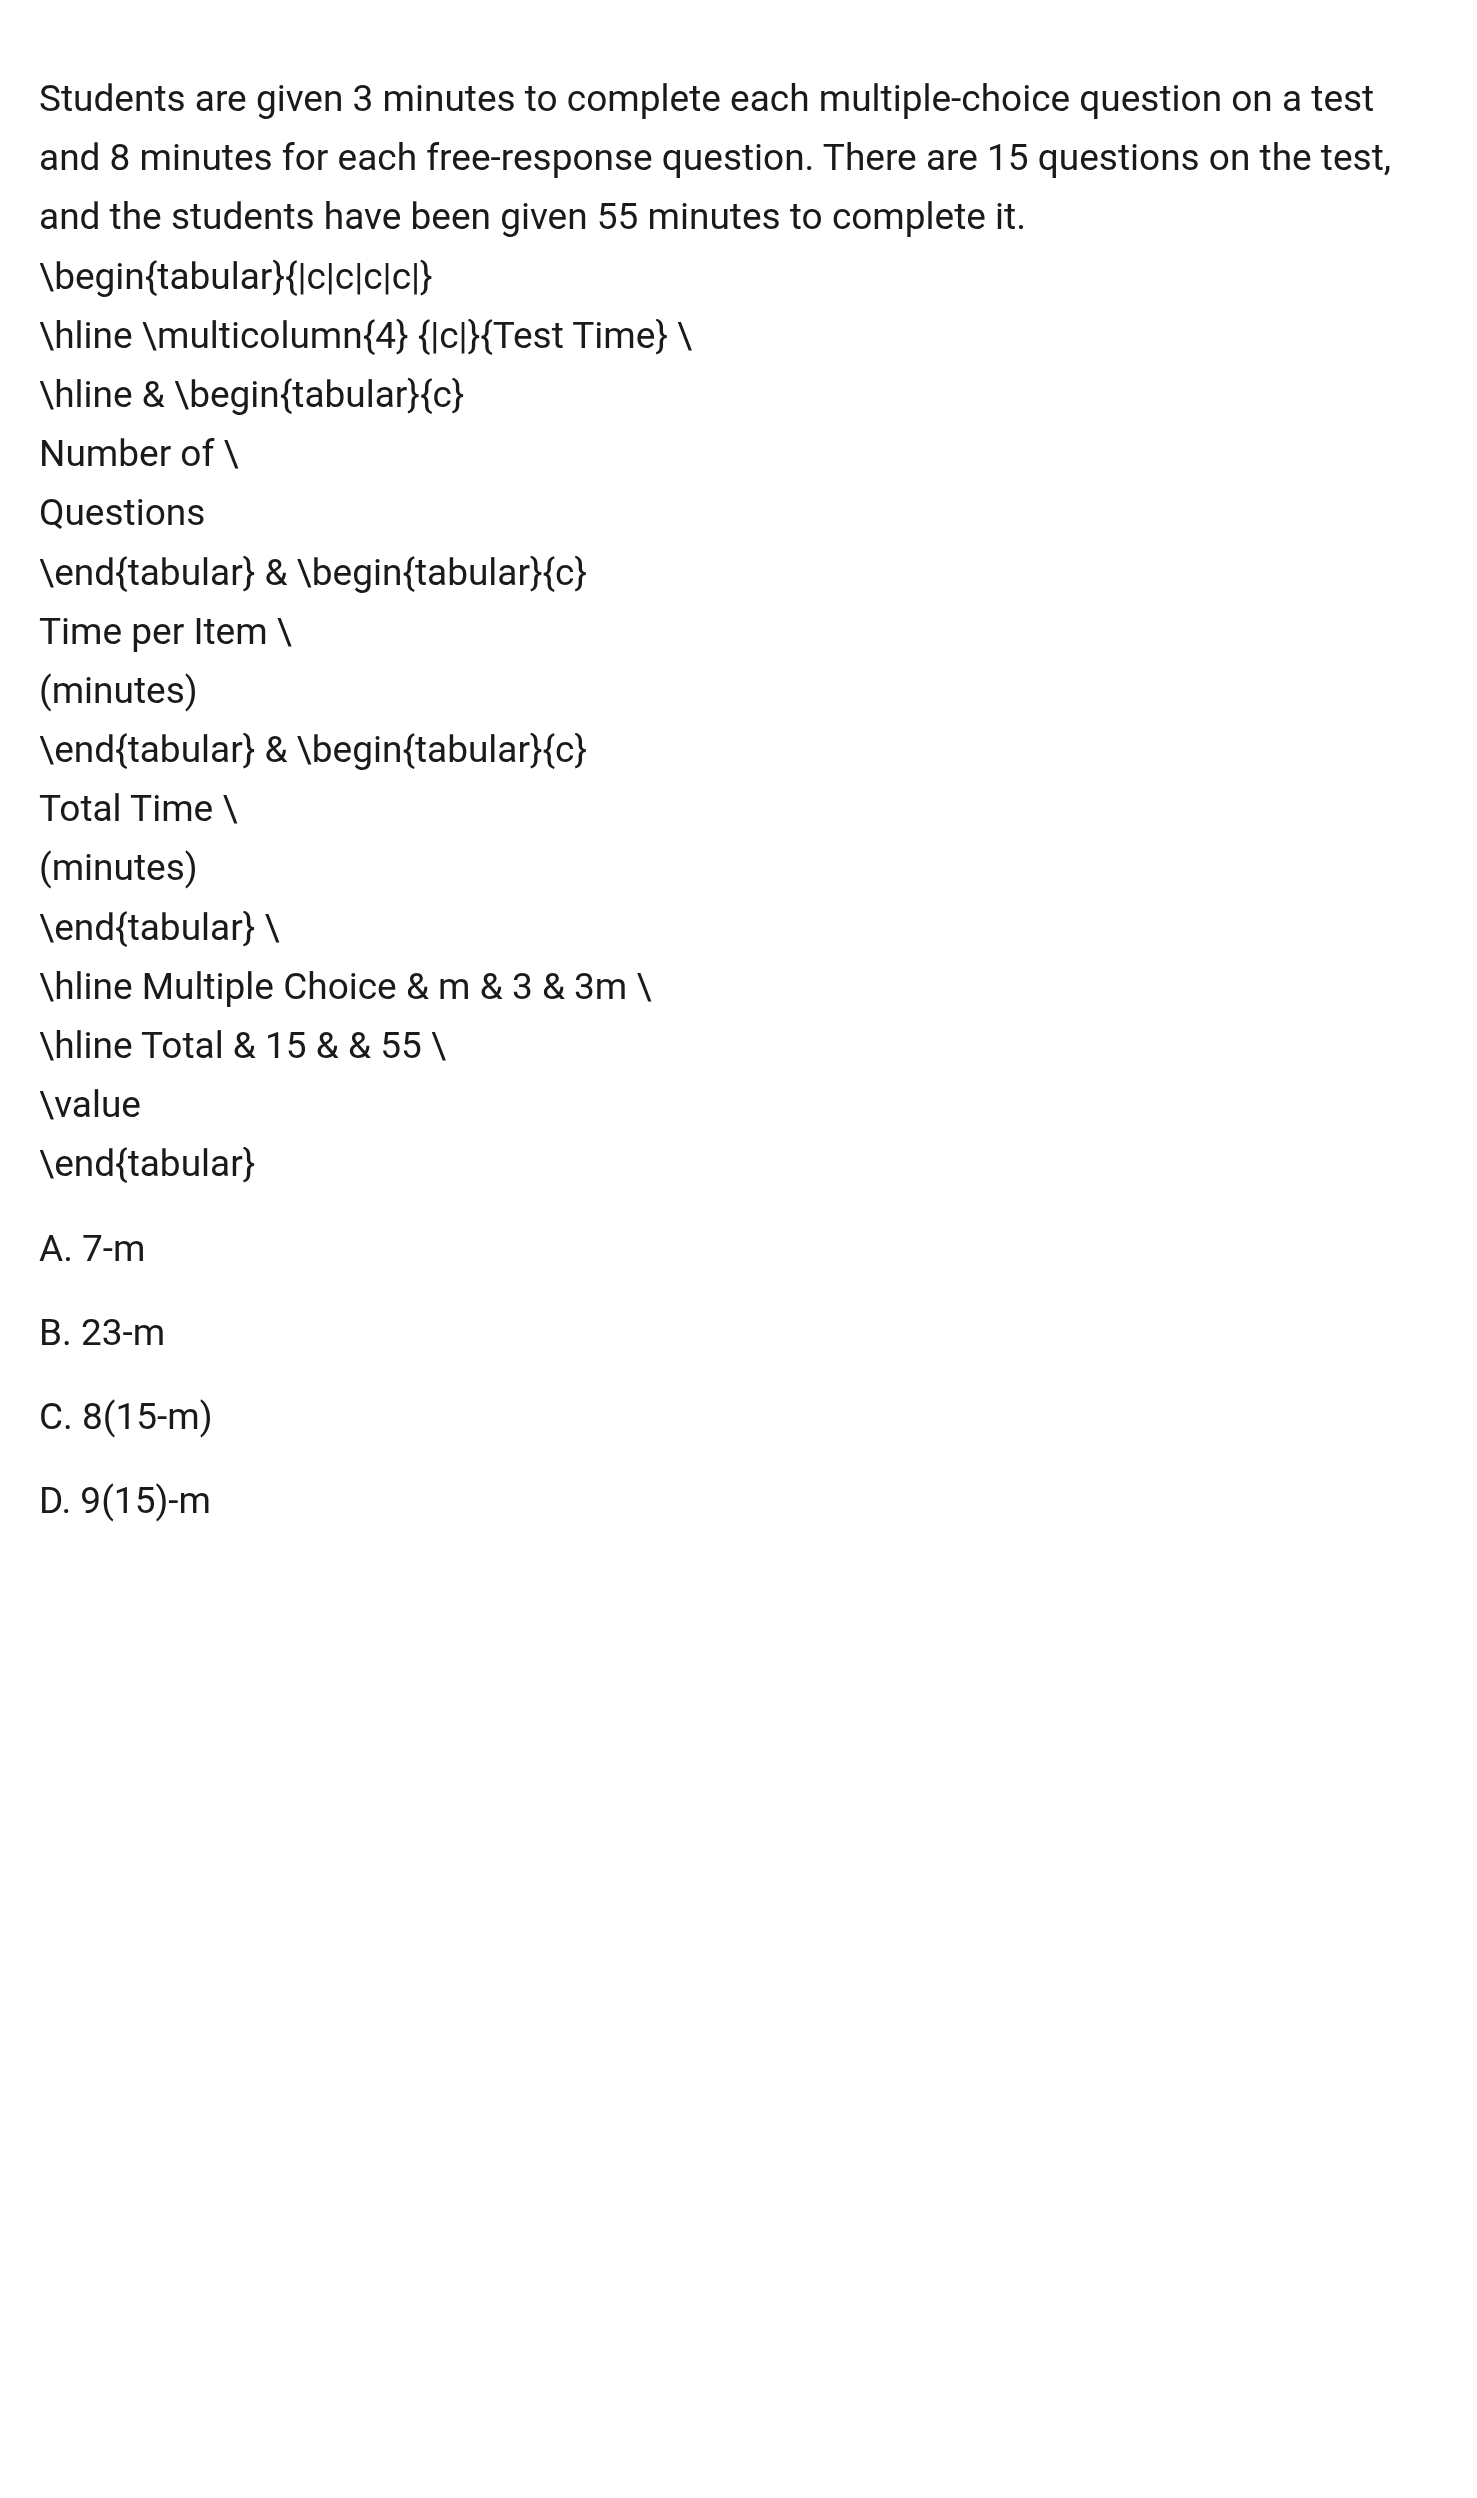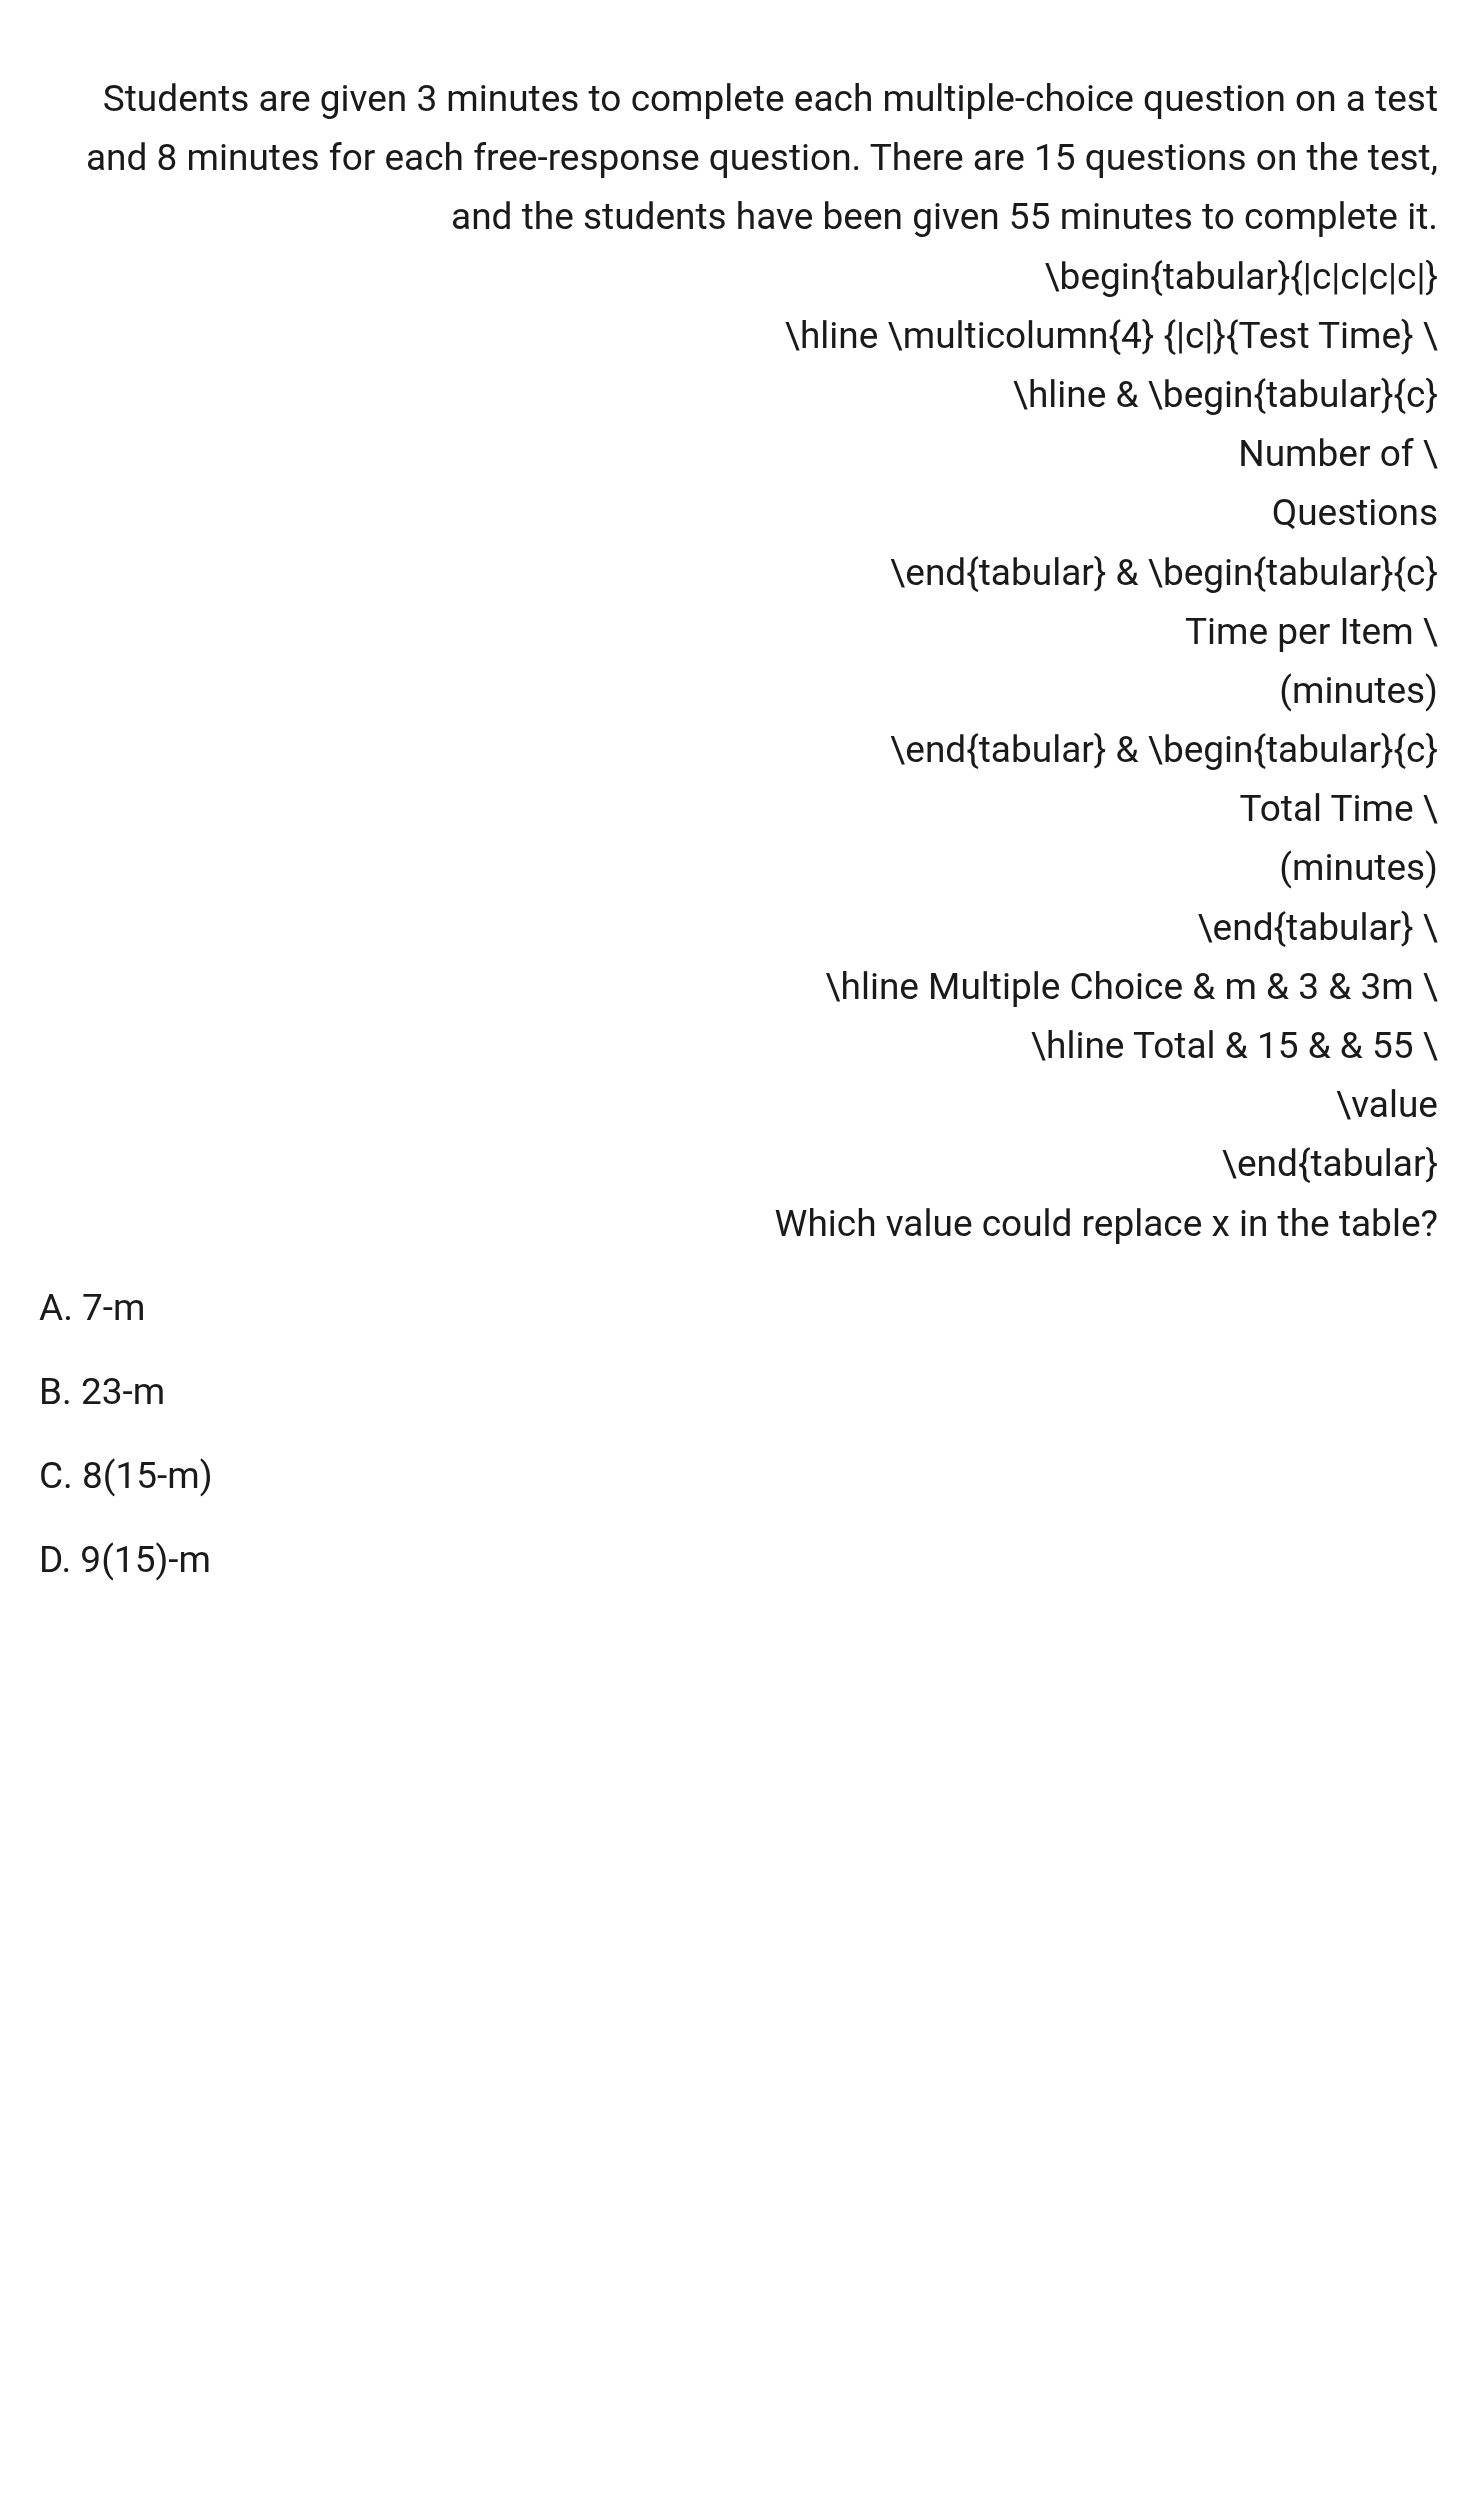--- a/index.html
+++ b/index.html
@@ -17,21 +17,20 @@
       width: 1478px;
     }
     .content {
       max-width: 1399px;
     }
     .paragraph {
       margin-bottom: 0;
     }
     .line {
       display: block;
-      text-align: right;
     }
     .option {
       display: block;
       margin-top: 25px;
     }
   </style>
 </head>
 <body>
 
 <div class="content">
@@ -45,19 +44,18 @@
   <span class="line">Time per Item \</span>
   <span class="line">(minutes)</span>
   <span class="line">\end{tabular} &amp; \begin{tabular}{c}</span>
   <span class="line">Total Time \</span>
   <span class="line">(minutes)</span>
   <span class="line">\end{tabular} \</span>
   <span class="line">\hline Multiple Choice &amp; m &amp; 3 &amp; 3m \</span>
   <span class="line">\hline Total &amp; 15 &amp; &amp; 55 \</span>
   <span class="line">\value</span>
   <span class="line">\end{tabular}</span>
-  <span class="line">Which value could replace x in the table?</span>
   <span class="option">A. 7-m</span>
   <span class="option">B. 23-m</span>
   <span class="option">C. 8(15-m)</span>
   <span class="option">D. 9(15)-m</span>
 </div>
 
 
 </body></html>

